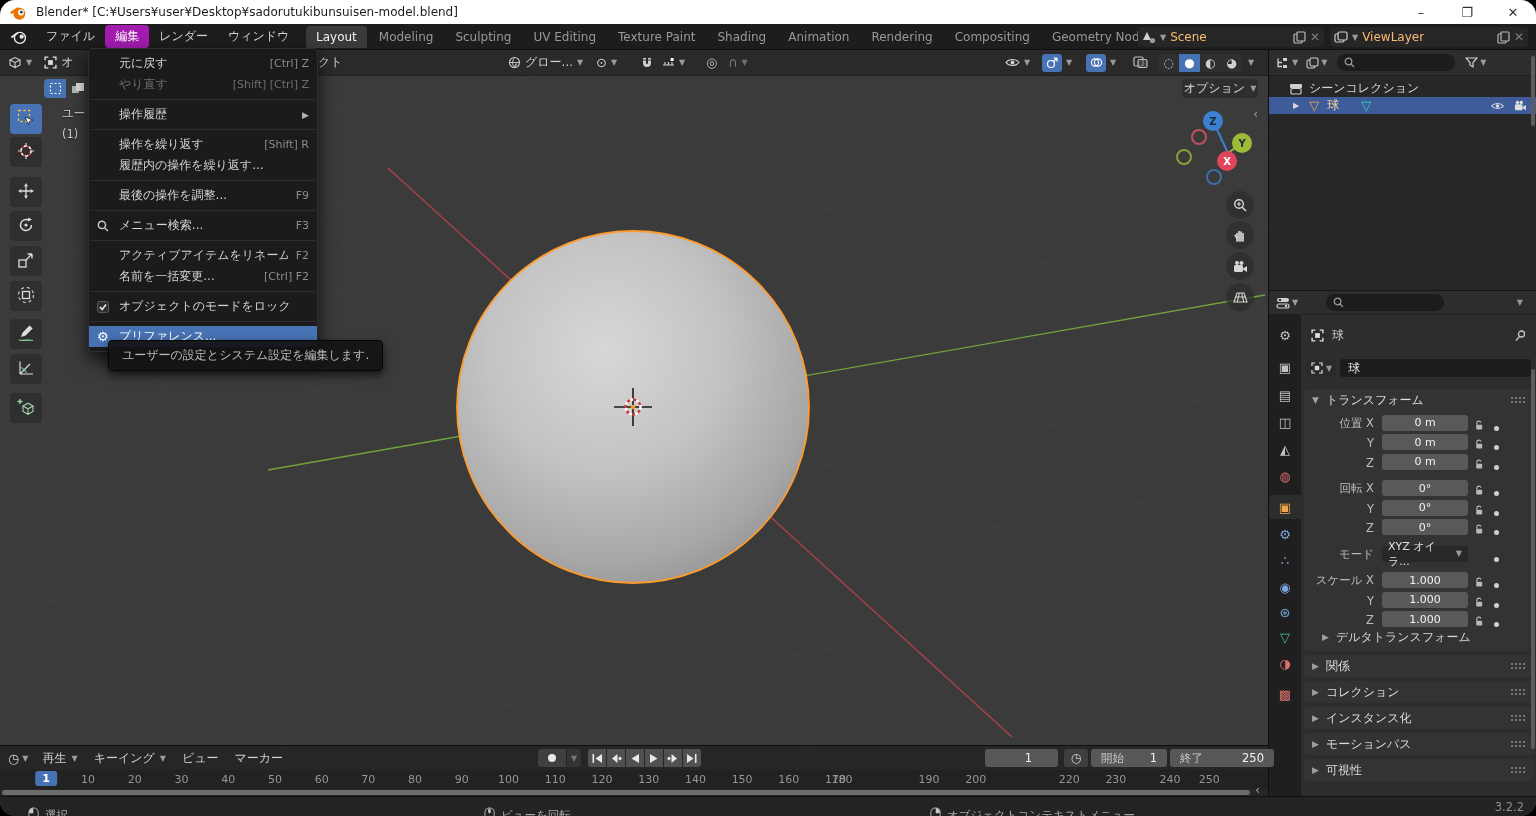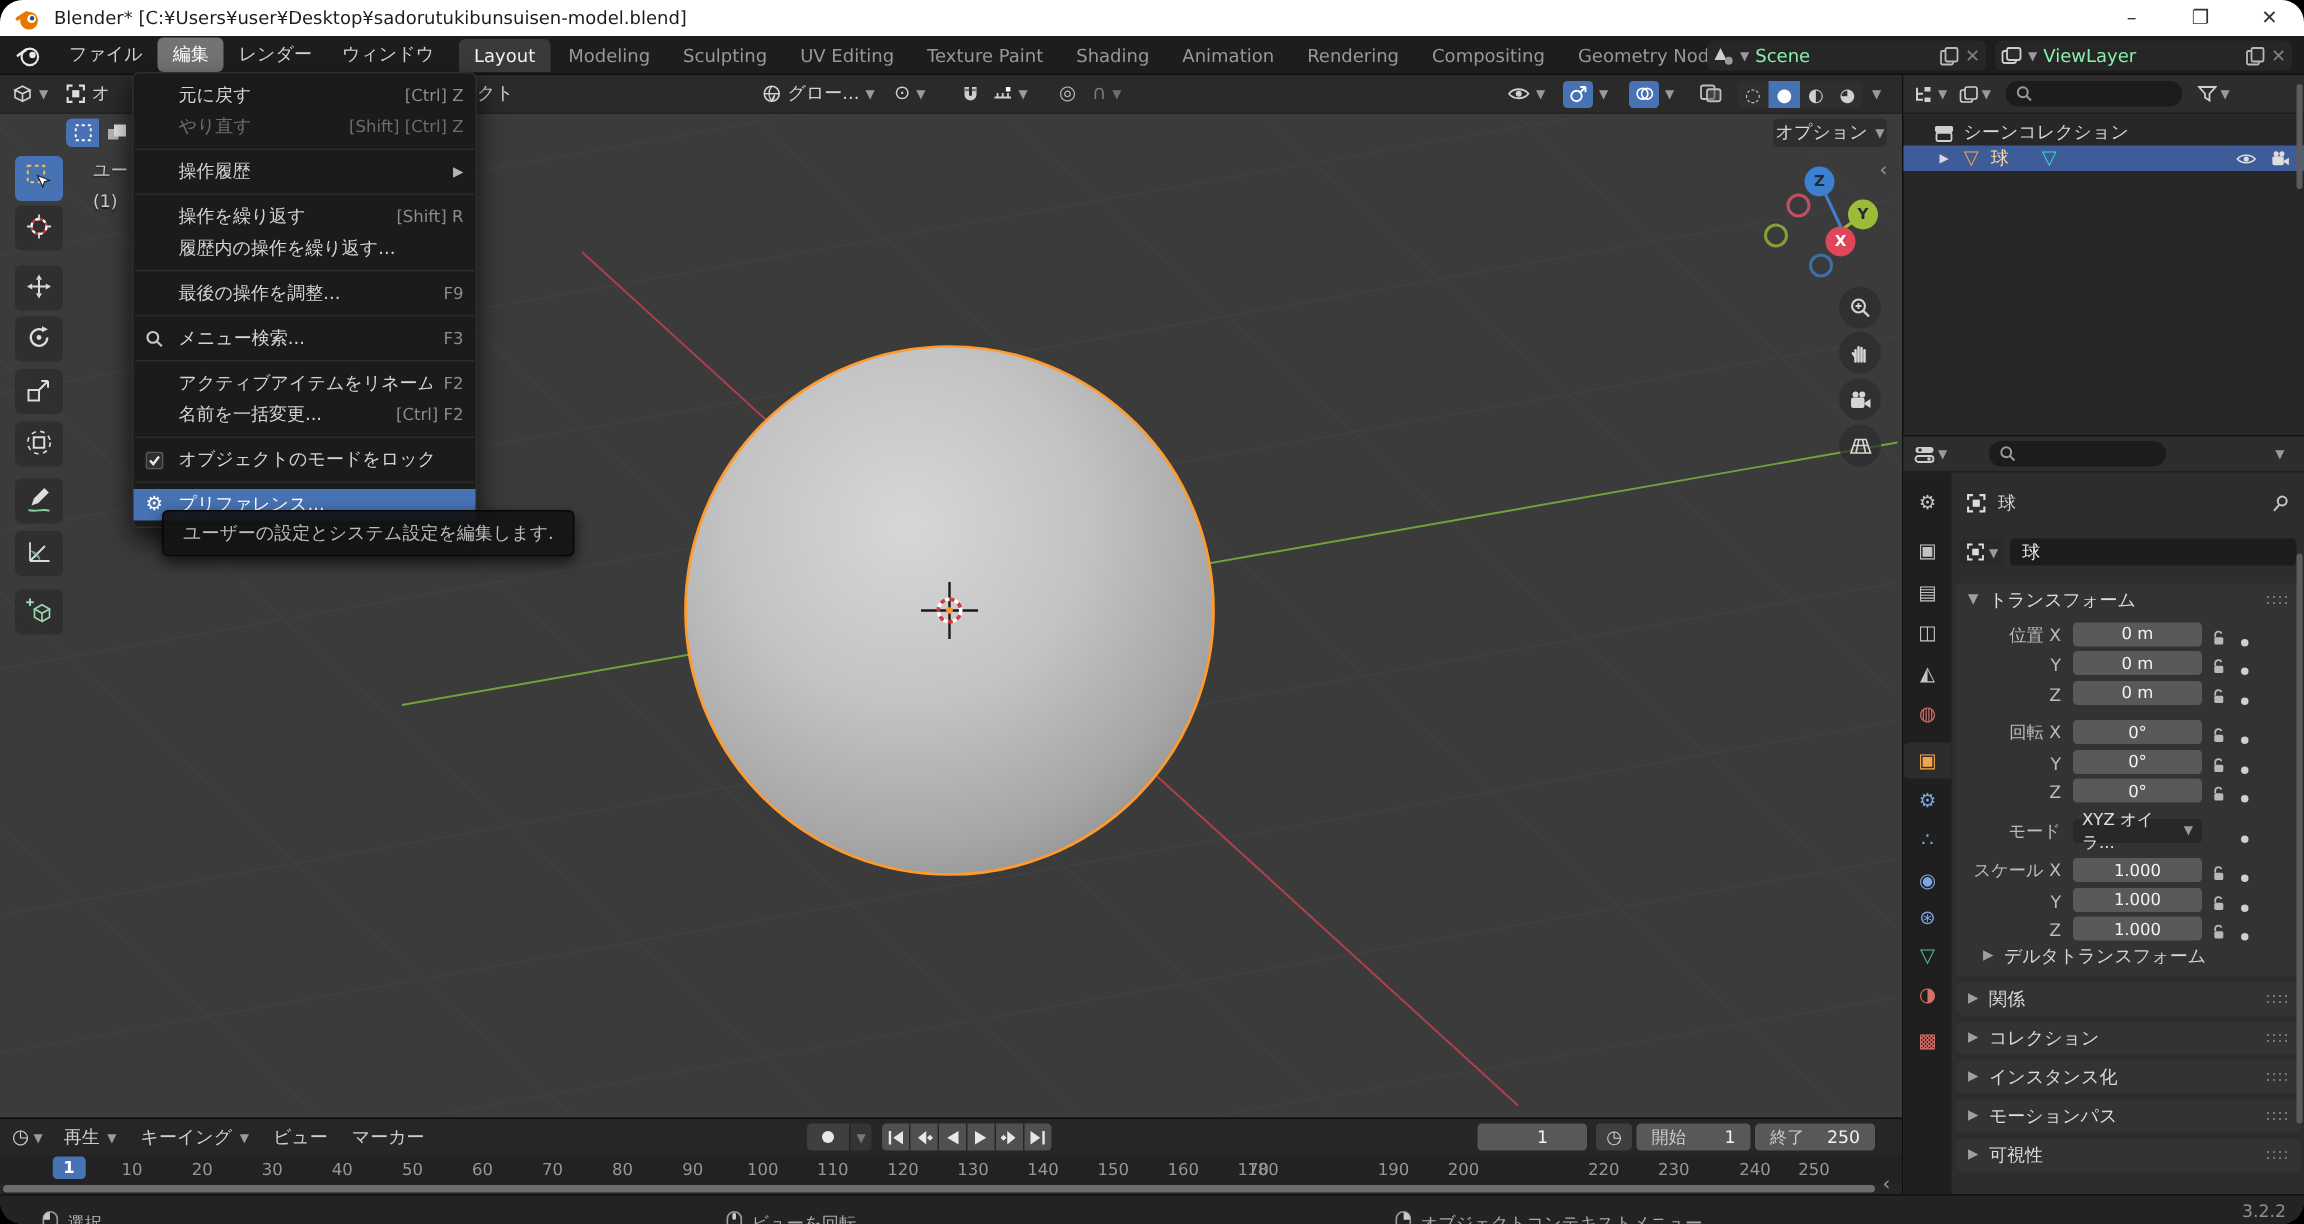--- a/index.html
+++ b/index.html
@@ -11,27 +11,27 @@
   .titlebar .logo{margin-left:10px;width:17px;height:17px;}
   .titlebar .title{margin-left:9px;font-size:12px;color:#1c1c1c;}
   .win-controls{position:absolute;right:0;top:0;height:24px;display:flex;}
   .win-btn{width:46px;height:24px;display:flex;align-items:center;justify-content:center;color:#333;font-size:13px;}
 
   
   .topbar{position:absolute;left:0;top:24px;width:1536px;height:26px;background:#1d1d1d;border-bottom:1px solid #101010;z-index:18;display:flex;align-items:center;}
   .tb-logo{margin-left:10px;width:18px;height:16px;}
   .menus{display:flex;margin-left:8px;}
   .menu-item{padding:3px 10px;border-radius:4px;color:#d2d2d2;}
-  .menu-item.active{background:#737373;color:#fff;}
+  .menu-item.active{background:#a21caf;color:#fff;}
   .workspaces{position:absolute;left:306px;top:0;height:26px;display:flex;align-items:center;gap:2px;}
   .ws-tab{padding:4px 10px;color:#989898;border-radius:4px 4px 0 0;}
   .ws-tab.active{background:#3a3a3a;color:#f0f0f0;}
   .ws-add{color:#b5b5b5;padding:0 6px;font-size:14px;}
   .id-widget{position:absolute;top:3px;height:20px;display:flex;align-items:center;background:#262626;border-radius:4px;padding:0 4px;gap:4px;}
-  .id-widget .name{color:#86efac;}
+  .id-widget .name{color:#fdba74;}
   .dim{color:#7f7f7f;}
   .chev{font-size:8px;color:#9a9a9a;}
 
   
   .vp-header{position:absolute;left:0;top:50px;width:1268px;height:26px;background:#2a2a2a;border-bottom:1px solid #232323;display:flex;align-items:center;z-index:3;}
   .vph-item{display:flex;align-items:center;gap:4px;color:#d0d0d0;white-space:nowrap;}
   .vp-svg{position:absolute;left:0;top:76px;z-index:0;}
   .overlay-text{position:absolute;color:#cfcfcf;font-size:11.5px;z-index:2;text-shadow:0 1px 1px #0008;}
   .options-btn{position:absolute;left:1182px;top:79px;width:76px;height:19px;background:#2c2c2ccc;border-radius:4px;display:flex;align-items:center;justify-content:center;gap:5px;color:#d8d8d8;z-index:2;}
   .tsbtn{position:absolute;top:79px;width:22px;height:19px;display:flex;align-items:center;justify-content:center;z-index:2;}
@@ -864,21 +864,21 @@
         </span>
       </div>
     <div class="tl-field" style="left:985px;width:73px;justify-content:flex-end;padding-right:26px;">1</div>
     <div style="position:absolute;left:1064px;top:3px;width:24px;height:18px;background:#3f3f3f;border-radius:3px;display:flex;align-items:center;justify-content:center;">
         <span style="color:#cfcfcf;font-size:12px">◷</span>
       </div>
     <div class="tl-field" style="left:1091px;width:76px;justify-content:space-between;padding:0 10px;">
       <span style="color:#c9c9c9">開始</span>
       <span>1</span>
     </div>
-    <div class="tl-field" style="left:1170px;width:80px;justify-content:space-between;padding:0 10px;">
+    <div class="tl-field" style="left:1170px;width:104px;justify-content:space-between;padding:0 10px;">
       <span style="color:#c9c9c9">終了</span>
       <span>250</span>
     </div>
     <div class="ruler" id="ruler">
         <span class="cur-frame" style="left: 46px;">1</span>
         <span class="tick" style="left: 88.048px;">10</span>
         <span class="tick" style="left: 134.768px;">20</span>
         <span class="tick" style="left: 181.488px;">30</span>
         <span class="tick" style="left: 228.208px;">40</span>
         <span class="tick" style="left: 274.928px;">50</span>

